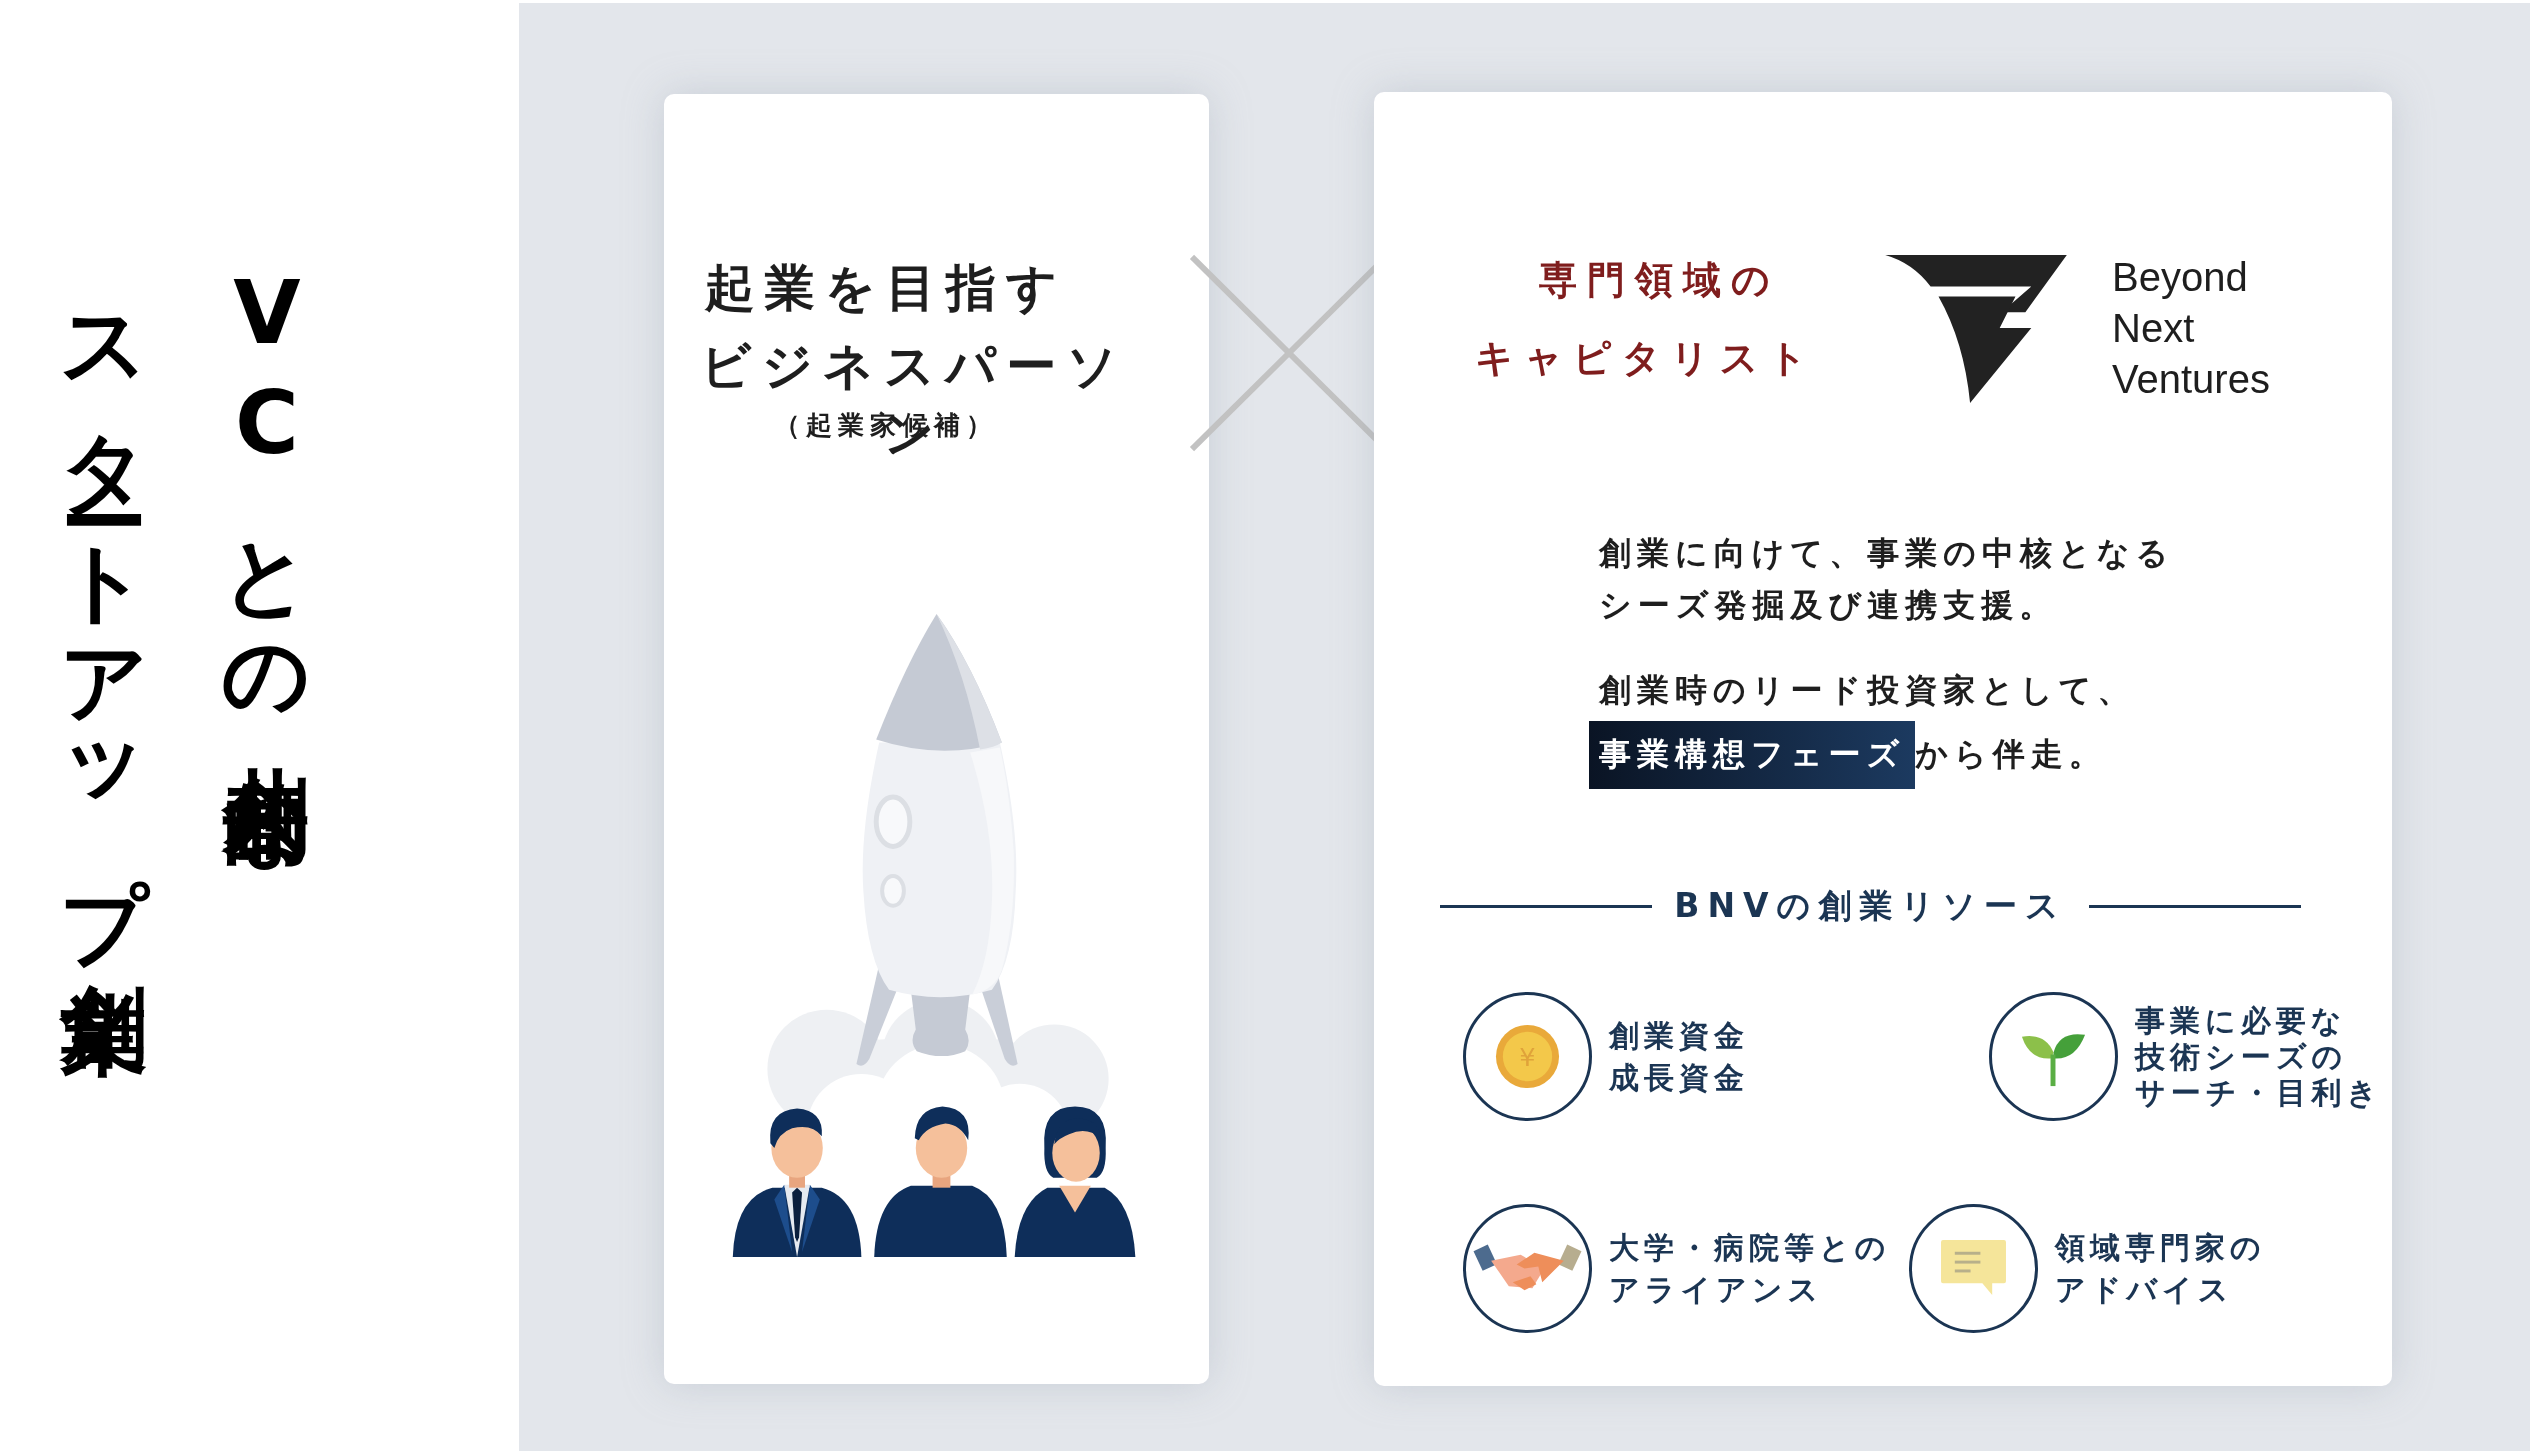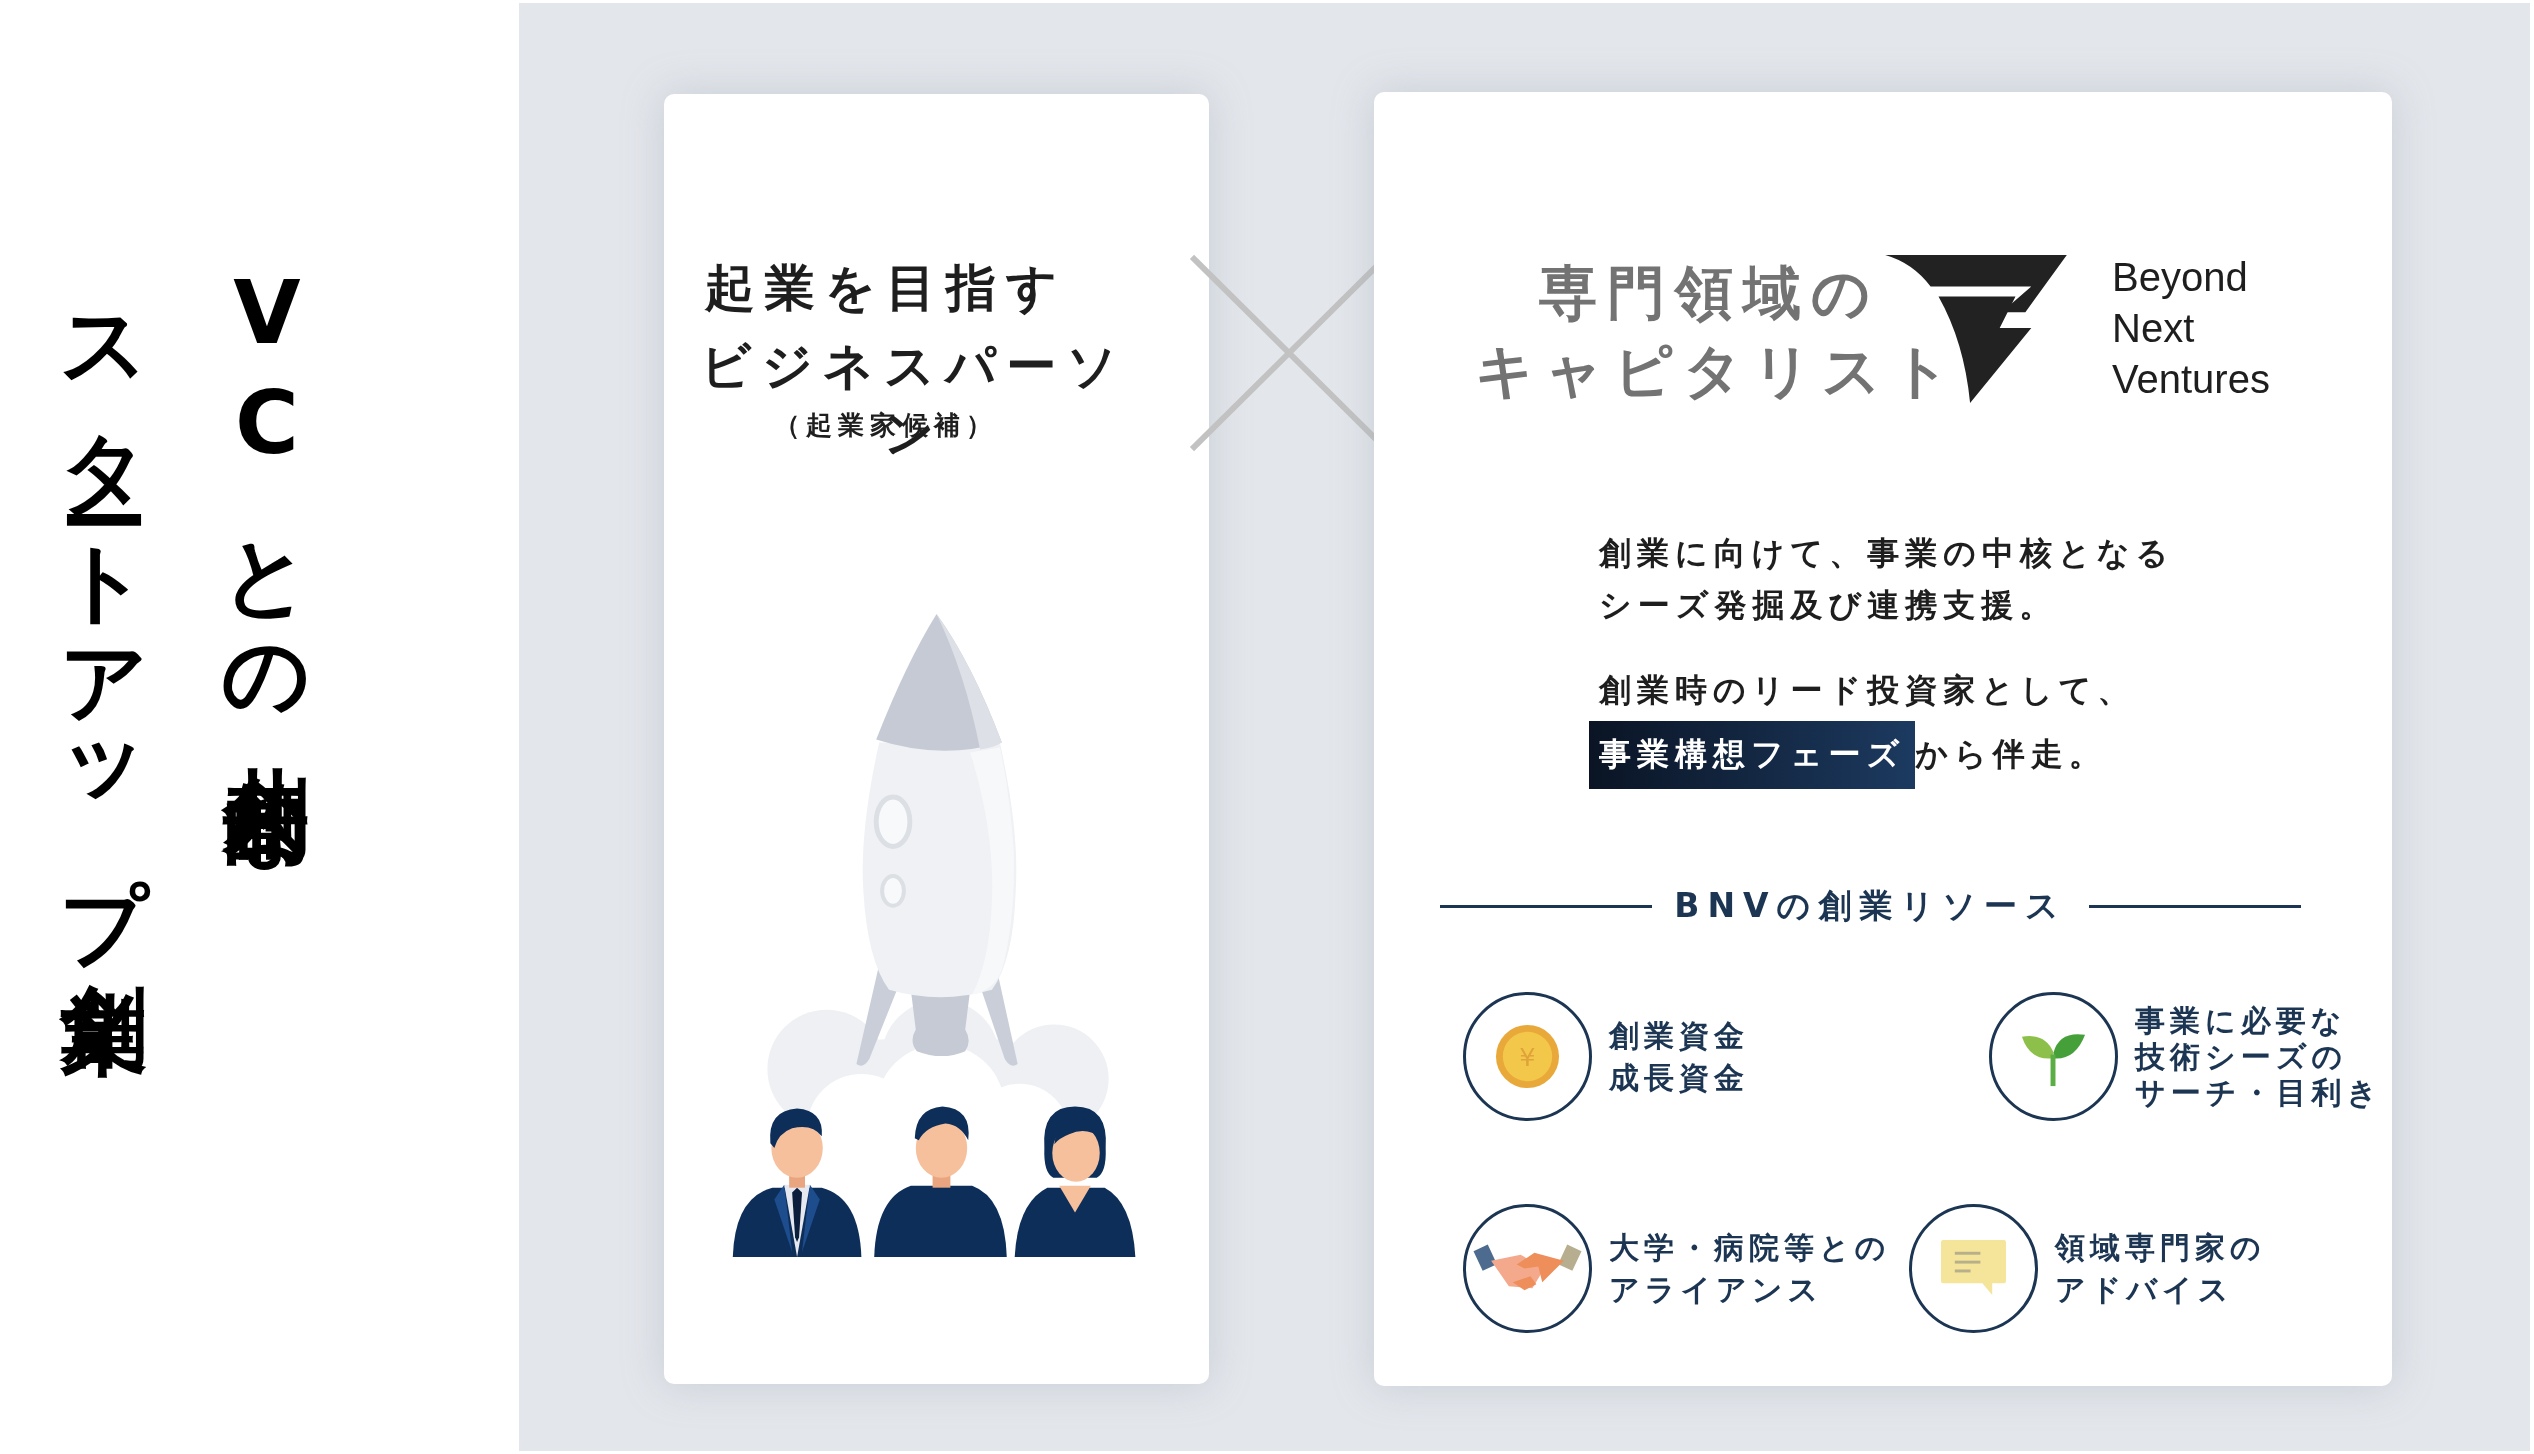--- a/index.html
+++ b/index.html
@@ -36,21 +36,21 @@
     position:absolute; left:664px; width:444px; text-align:center;
     font-weight:bold; color:#1e1e1e;
   }
   .lhead.l1 { top:255px; font-size:50px; letter-spacing:10px; }
   .lhead.l2 { top:333px; font-size:50px; letter-spacing:10px;margin-left:28px; }
   .lhead.l3 { top:408px; font-size:26px; letter-spacing:6px; }
 
   .cross { position:absolute; left:1188px; top:253px; width:202px; height:200px; }
 
   .rhead {
-    position:absolute; font-weight:bold; color:#737373; font-size:58px; letter-spacing:10px;
+    position:absolute; font-weight:bold; color:#7f1d1d; font-size:38px; letter-spacing:10px;
   }
   .rhead.r1 { left:1539px; top:255px; }
   .rhead.r2 { left:1475px; top:333px; }
 
   .logo { position:absolute; left:1883px; top:253px; width:188px; height:152px; }
   .logotext {
     position:absolute; left:2112px; top:252px; font-size:40px; line-height:51px; color:#1e1e1e;
     font-family:"Liberation Sans", sans-serif;
   }
   .logotext div { white-space:nowrap; }

